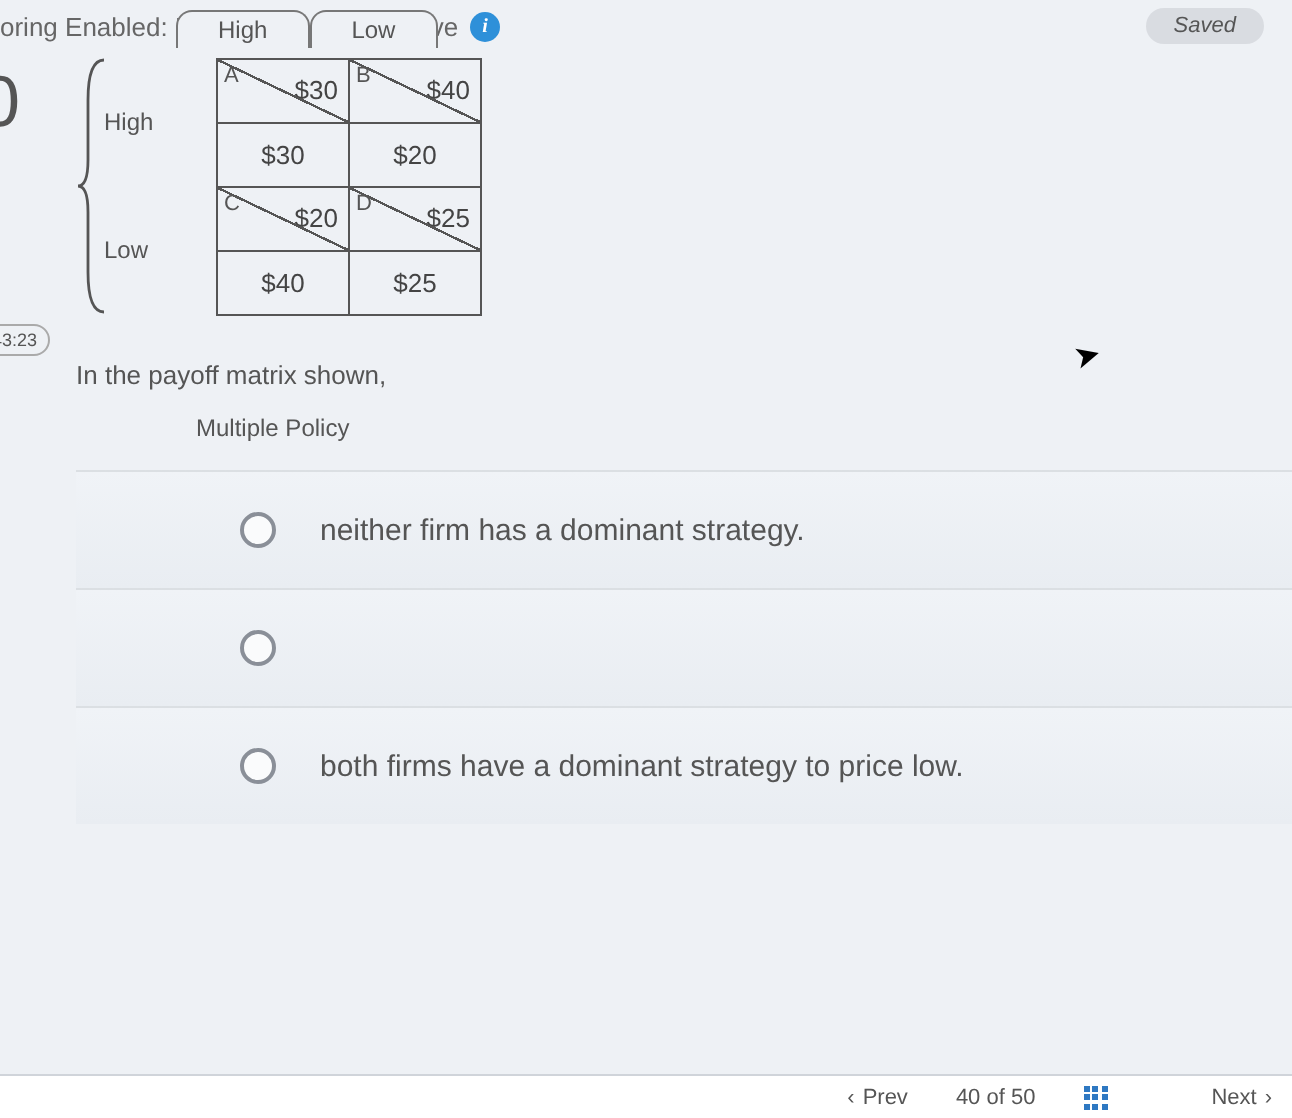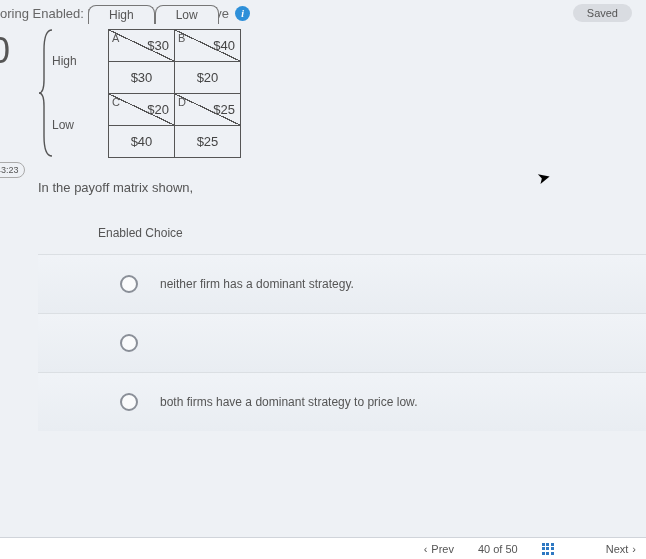--- a/index.html
+++ b/index.html
@@ -27,20 +27,21 @@
     display: inline-flex; align-items: center; justify-content: center;
     font-size: 10px; font-weight: bold; font-style: italic;
     font-family: Georgia, serif;
   }
   .saved-pill {
     background: #d9dce1;
     border-radius: 12px;
     padding: 3px 14px;
     font-size: 11px;
     color: #555;
+    font-style: italic;
   }
   .left-rail {
     position: absolute;
     left: -10px; top: 30px;
     display: flex; flex-direction: column;
     align-items: flex-start;
   }
   .big-o {
     font-size: 36px;
     color: #555;
@@ -138,34 +139,34 @@
     background: linear-gradient(to top right,
       transparent calc(50% - 0.6px), #555 calc(50% - 0.6px),
       #555 calc(50% + 0.6px), transparent calc(50% + 0.6px));
     pointer-events: none;
   }
   .val-r { position: absolute; right: 5px; top: 50%; transform: translateY(-50%); }
 
   .question {
     font-size: 13px;
     color: #555;
-    margin: 4px 0 31px 0;
+    margin: 4px 0 12px 0;
   }
   .mc-label {
     font-size: 12px;
     color: #555;
     margin: 0 0 14px 60px;
   }
   .option {
     display: flex;
     align-items: center;
     gap: 22px;
     padding: 20px 0 20px 82px;
     border-top: 1px solid rgba(0,0,0,0.06);
-    font-size: 12px;
+    font-size: 15px;
     color: #555;
     background: linear-gradient(#f0f3f7, #e9edf2);
   }
   .radio {
     width: 18px; height: 18px;
     border: 2px solid #8a8f98;
     border-radius: 50%;
     flex: 0 0 18px;
     background: #fafbfc;
   }
@@ -268,21 +269,21 @@
           <td class="ctr"><span>$40</span></td>
           <td class="ctr"><span>$25</span></td>
         </tr>
       </tbody>
         </table>
     </div>
   </div>
 
   <div class="question">In the payoff matrix shown,</div>
 
-  <div class="mc-label">Enabled Choice</div>
+  <div class="mc-label">Multiple Policy</div>
 
   <div class="option">
     <div class="radio"></div>
     <span>neither firm has a dominant strategy.</span>
   </div>
   <div class="option">
     <div class="radio"></div>
   </div>
   <div class="option">
     <div class="radio"></div>

